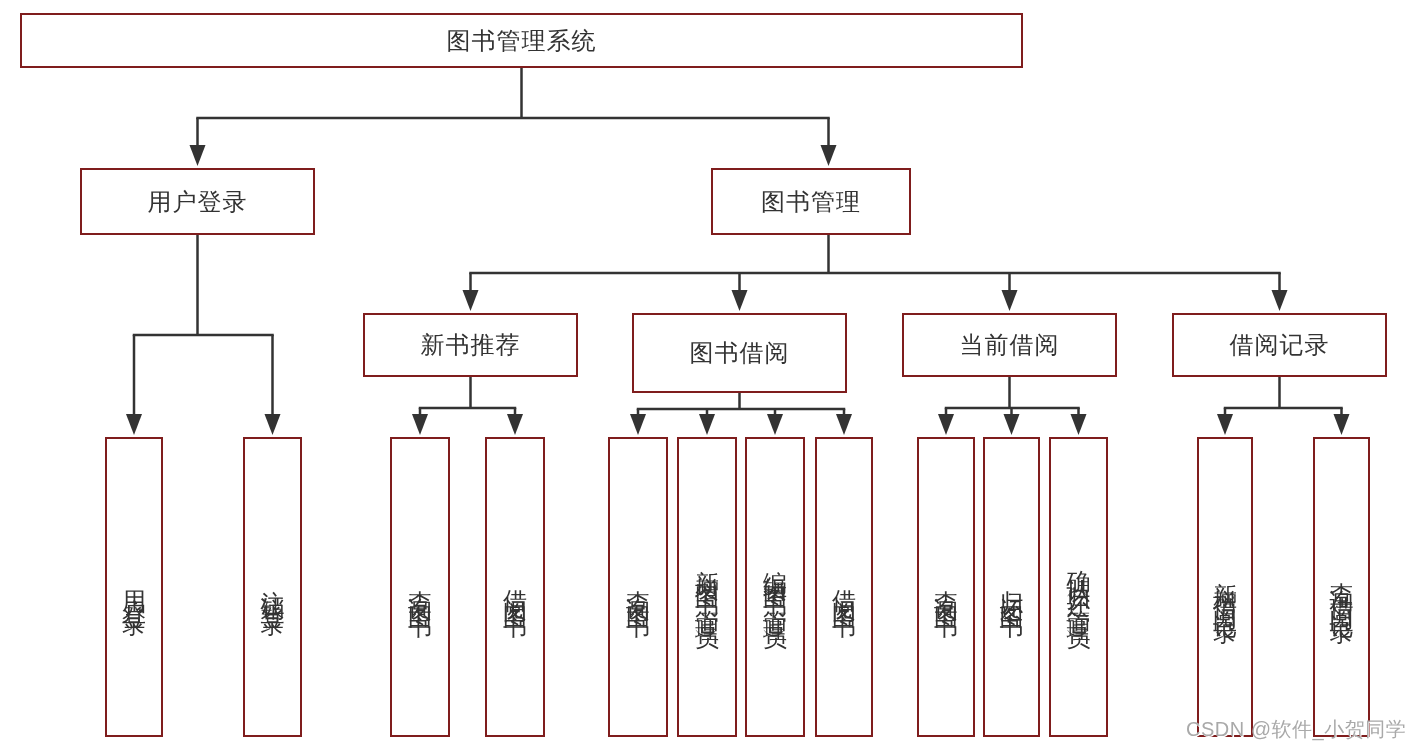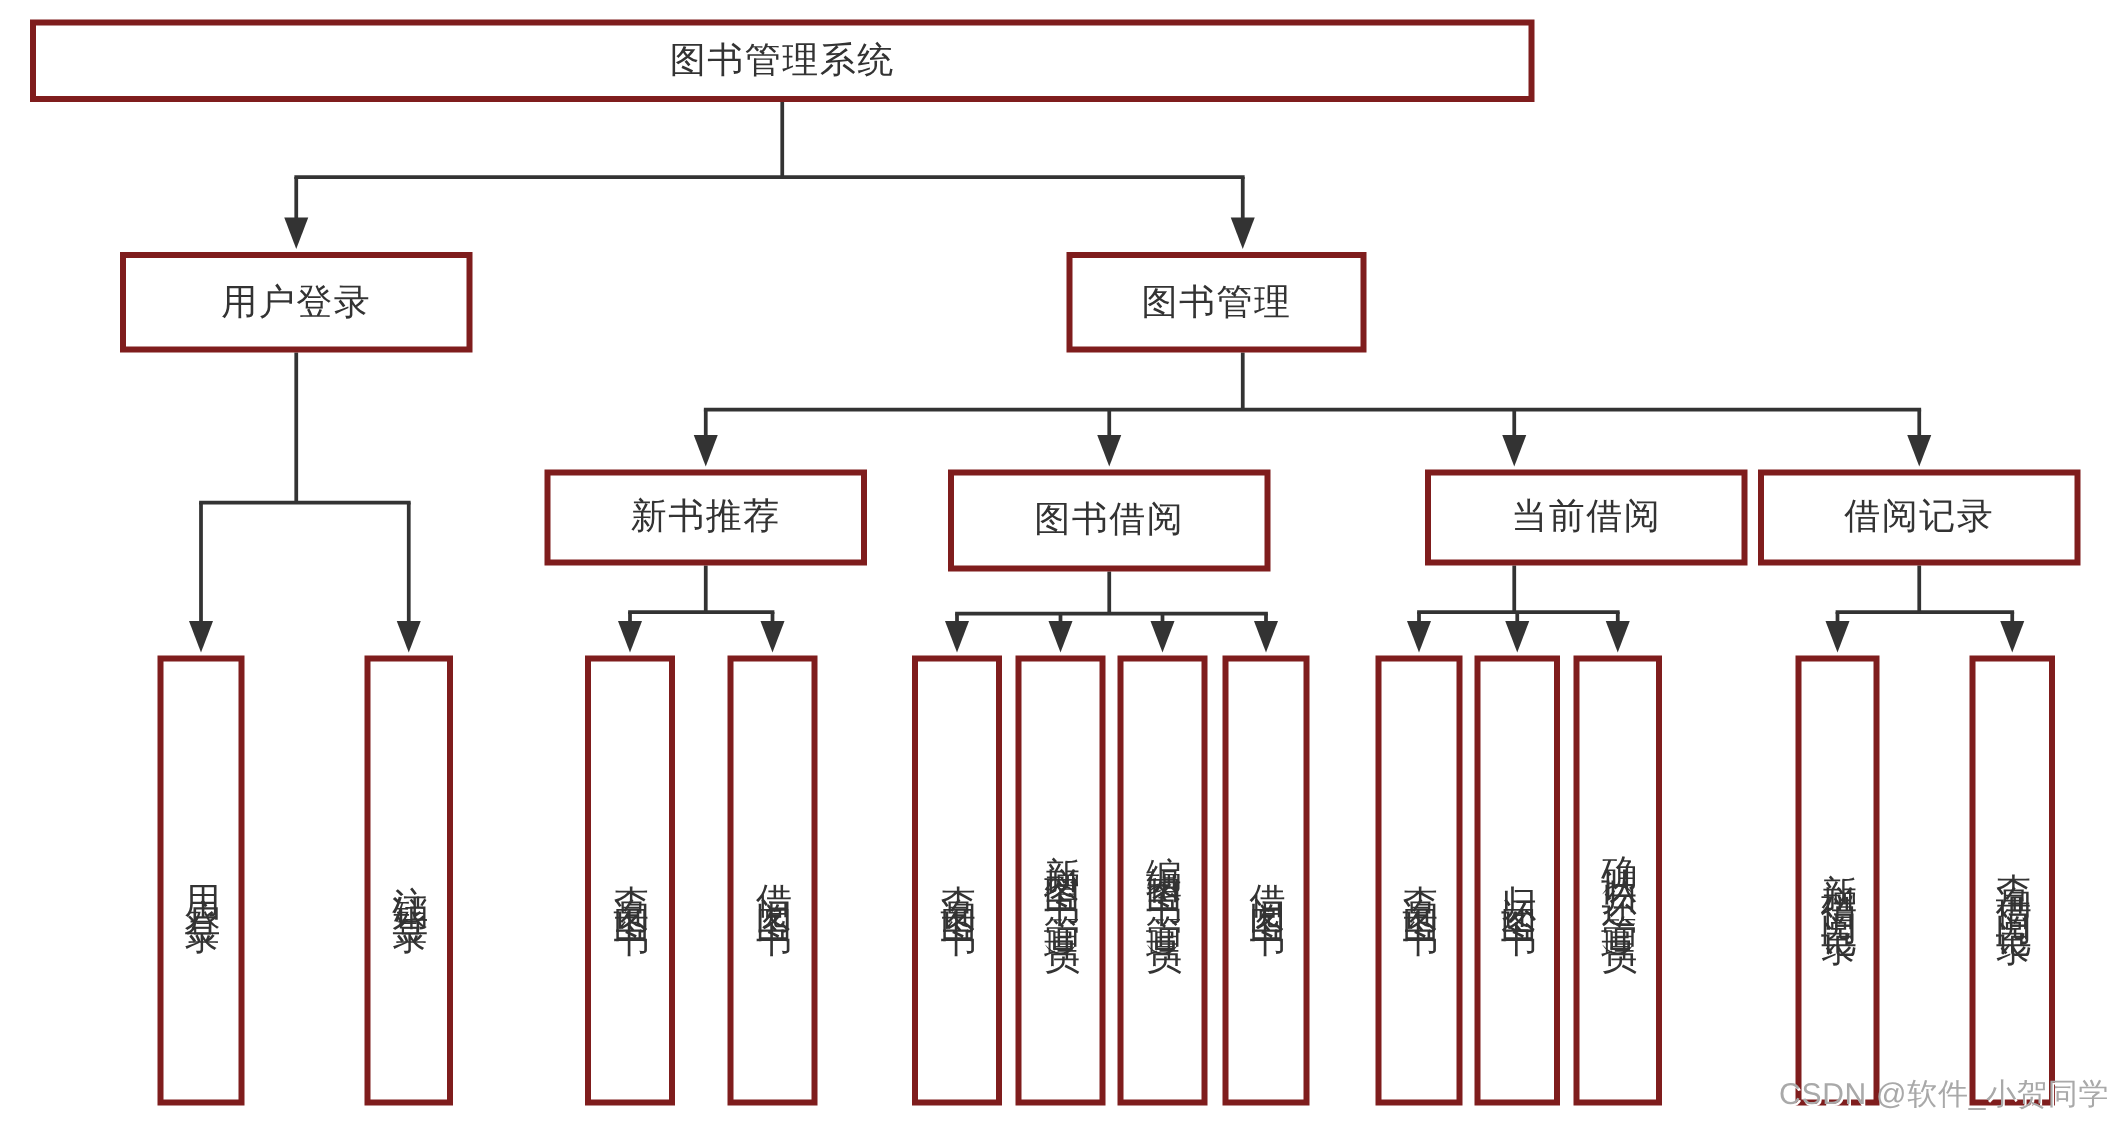--- a/index.html
+++ b/index.html
@@ -17,21 +17,21 @@
   }
   #connector-svg {
     position: absolute;
     left: 0;
     top: 0;
     z-index: 1;
   }
   .node {
     position: absolute;
     box-sizing: border-box;
-    border: 4px solid #7f1d1d;
+    border: 2px solid #7f1d1d;
     background: #ffffff;
     display: flex;
     align-items: center;
     justify-content: center;
     z-index: 2;
   }
   .node span {
     color: #333333;
     font-size: 24px;
     line-height: 1;
@@ -121,24 +121,24 @@
     </div>
     <div class="node horizontal" style="left: 80px; top: 168px; width: 235px; height: 67px;">
       <span>用户登录</span>
     </div>
     <div class="node horizontal" style="left: 711px; top: 168px; width: 200px; height: 67px;">
       <span>图书管理</span>
     </div>
     <div class="node horizontal" style="left: 363px; top: 313px; width: 215px; height: 64px; align-items: center;">
       <span>新书推荐</span>
     </div>
-    <div class="node horizontal" style="left: 632px; top: 313px; width: 215px; height: 68px;">
+    <div class="node horizontal" style="left: 632px; top: 313px; width: 215px; height: 80px;">
       <span>图书借阅</span>
     </div>
-    <div class="node horizontal" style="left: 950px; top: 313px; width: 215px; height: 64px;">
+    <div class="node horizontal" style="left: 902px; top: 313px; width: 215px; height: 64px;">
       <span>当前借阅</span>
     </div>
     <div class="node horizontal" style="left: 1172px; top: 313px; width: 215px; height: 64px;">
       <span>借阅记录</span>
     </div>
     <div class="node vertical" style="left: 105px; top: 437px; width: 58px; height: 300px;">
       <span>用户登录</span>
     </div>
     <div class="node vertical" style="left: 243px; top: 437px; width: 59px; height: 300px;">
       <span>注销登录</span>

